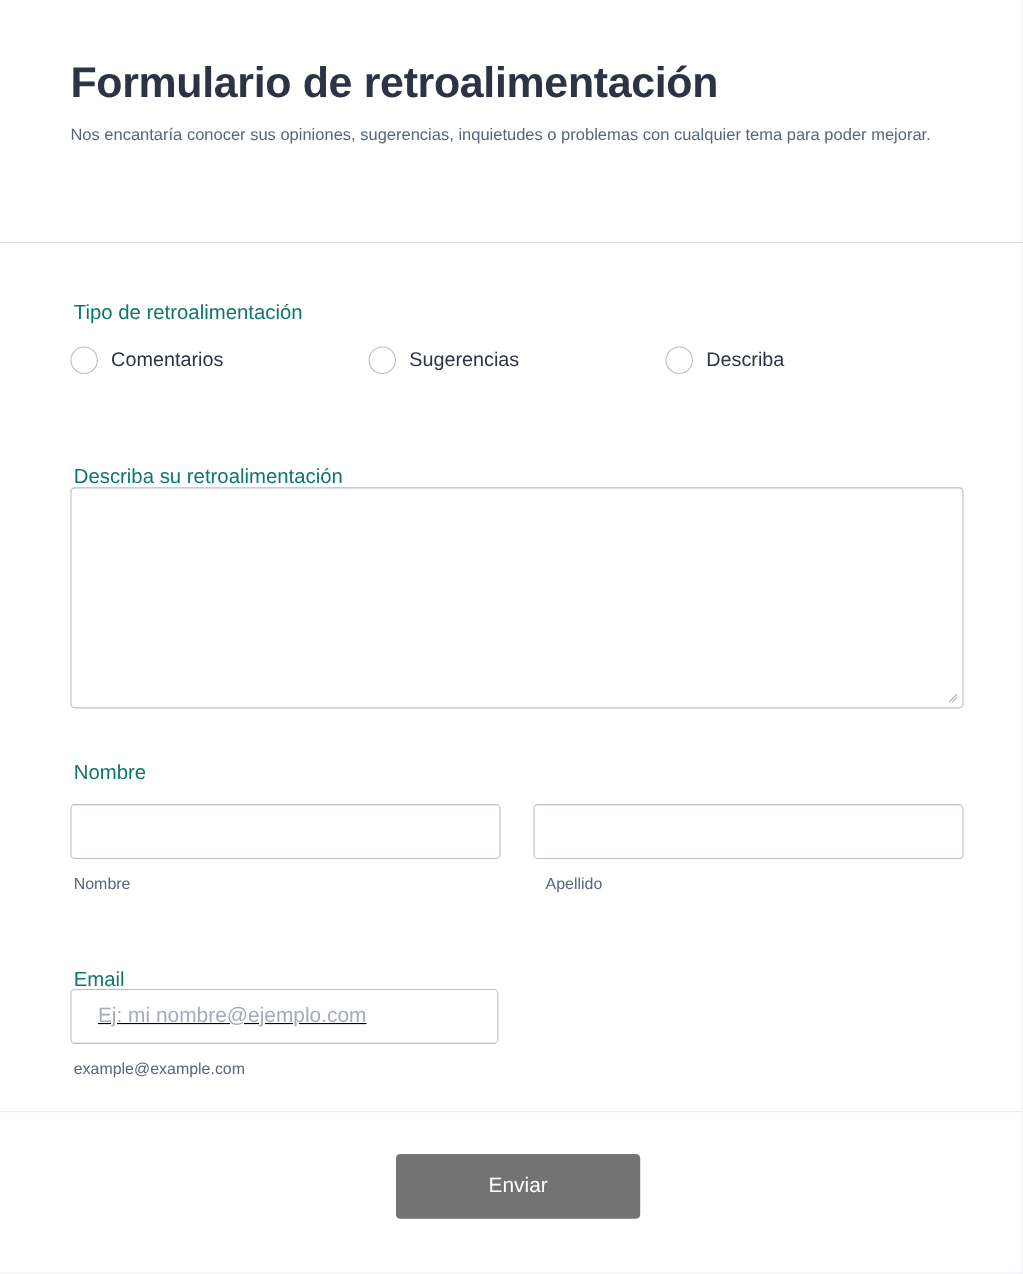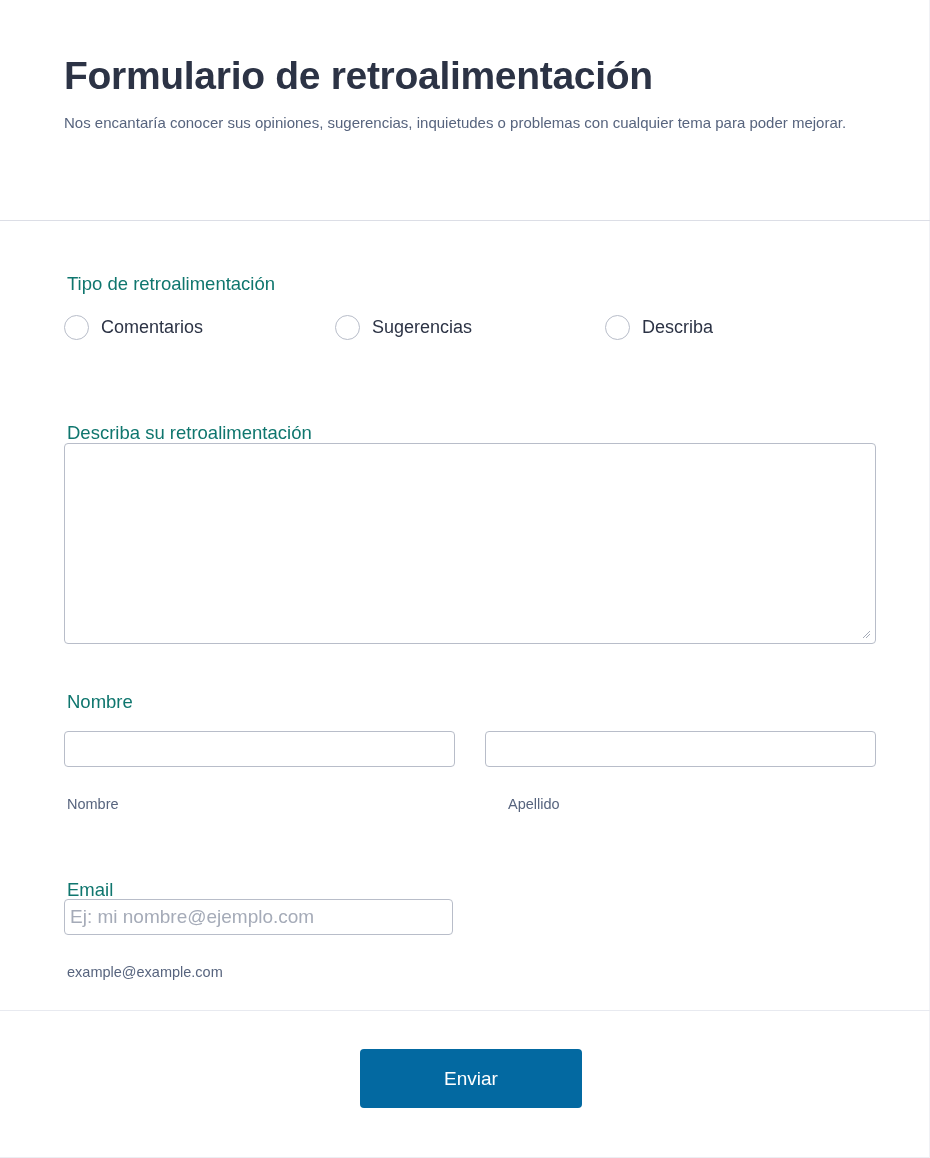--- a/index.html
+++ b/index.html
@@ -41,33 +41,33 @@
       margin-left: 12px; font-size: 18px; color: #2c3345; white-space: nowrap;
     }
     .textarea {
       position: absolute; left: 64px; top: 443px; width: 812px; height: 201px;
       border: 1px solid #b8bdc9; border-radius: 4px; background: #fff;
     }
     .resize-handle {
       position: absolute; right: 4px; bottom: 4px; width: 10px; height: 10px;
     }
     .input {
-      position: absolute; height: 36px; border: 1px solid #b8bdc9; border-radius: 4px;
-      background: #fff; display: flex; align-items: center; padding-left: 5px;
+      position: absolute; height: 50px; border: 1px solid #b8bdc9; border-radius: 4px;
+      background: #fff; display: flex; align-items: center; padding-left: 24px; text-decoration: underline;
     }
     .input .ph { font-size: 19px; color: #a5abb8; white-space: nowrap; }
     .sublabel {
       position: absolute; font-size: 14.5px; color: #57647e; white-space: nowrap; line-height: 18px;
     }
     .footer-divider {
       position: absolute; left: 0; top: 1010px; width: 930px; height: 1px; background: #e8eaf0;
     }
     .submit {
       position: absolute; left: 360px; top: 1049px; width: 222px; height: 59px;
-      background: #0369a1; border-radius: 4px; border: none;
+      background: #737373; border-radius: 4px; border: none;
       color: #ffffff; font-size: 19px; font-weight: 500;
       display: flex; align-items: center; justify-content: center; cursor: pointer;
       font-family: "Liberation Sans", "DejaVu Sans", sans-serif;
     }
   </style>
 </head>
 <body>
 
 <div class="page">
 
@@ -97,21 +97,21 @@
     <svg class="resize-handle" viewBox="0 0 10 10">
       <line x1="9" y1="2" x2="2" y2="9" stroke="#a5abb8" stroke-width="1"></line>
       <line x1="9" y1="5" x2="5" y2="9" stroke="#a5abb8" stroke-width="1"></line>
     </svg>
   </div>
 
   <div class="label" style="top:690px;">Nombre</div>
   <div class="input" style="left:64px; top:731px; width:391px;"></div>
   <div class="sublabel" style="left:67px; top:795px;">Nombre</div>
   <div class="input" style="left:485px; top:731px; width:391px;"></div>
-  <div class="sublabel" style="left:508px; top:795px;">Apellido</div>
+  <div class="sublabel" style="left:496px; top:795px;">Apellido</div>
 
   <div class="label" style="top:858px;margin-top:20px;">Email</div>
   <div class="input" style="left:64px; top:899px; width:389px;">
     <span class="ph">Ej: mi nombre@ejemplo.com</span>
   </div>
   <div class="sublabel" style="left:67px; top:963px;">example@example.com</div>
 
   <div class="footer-divider"></div>
 
   <button class="submit">Enviar</button>

